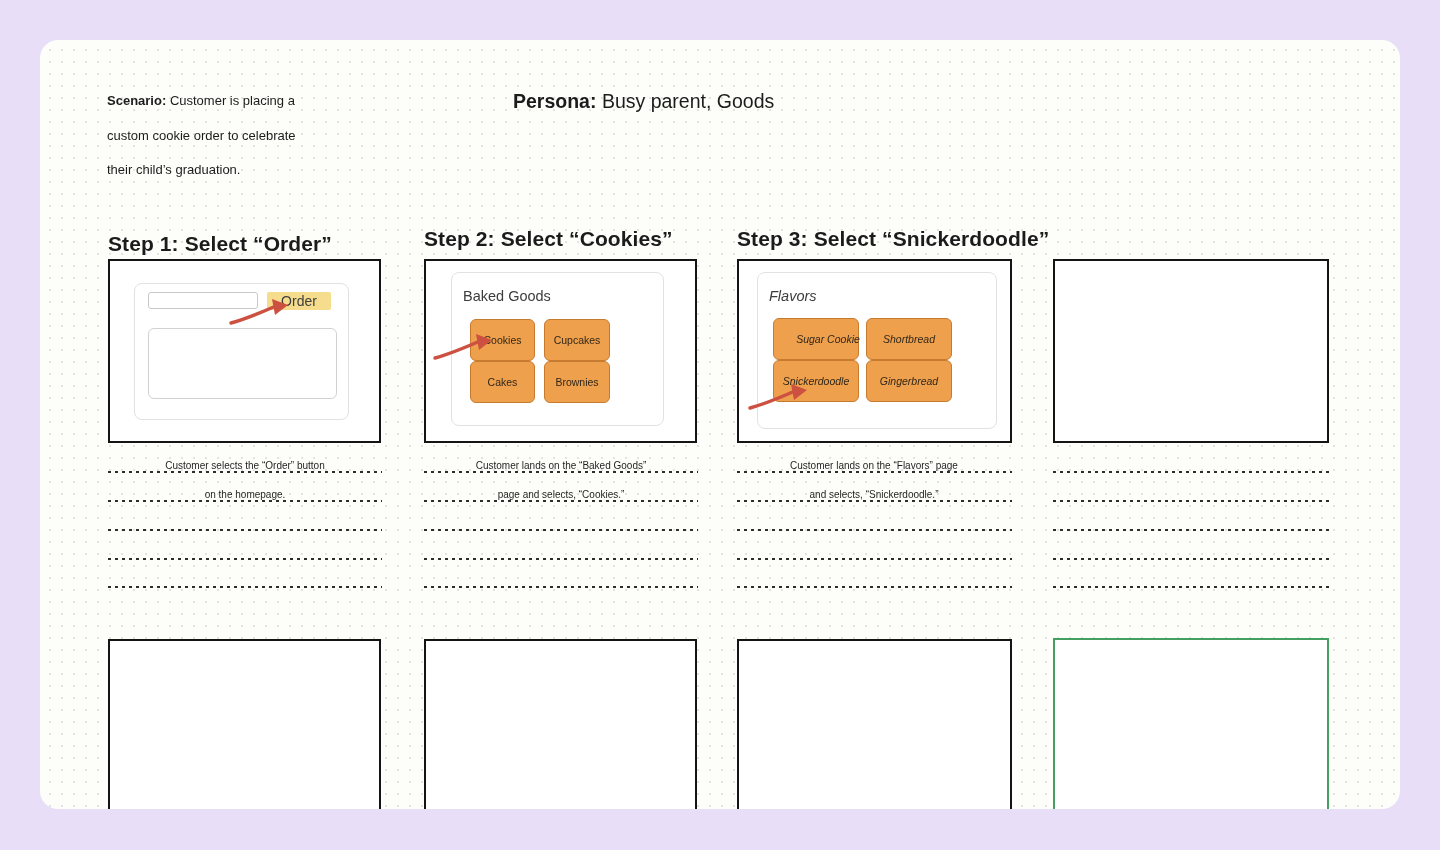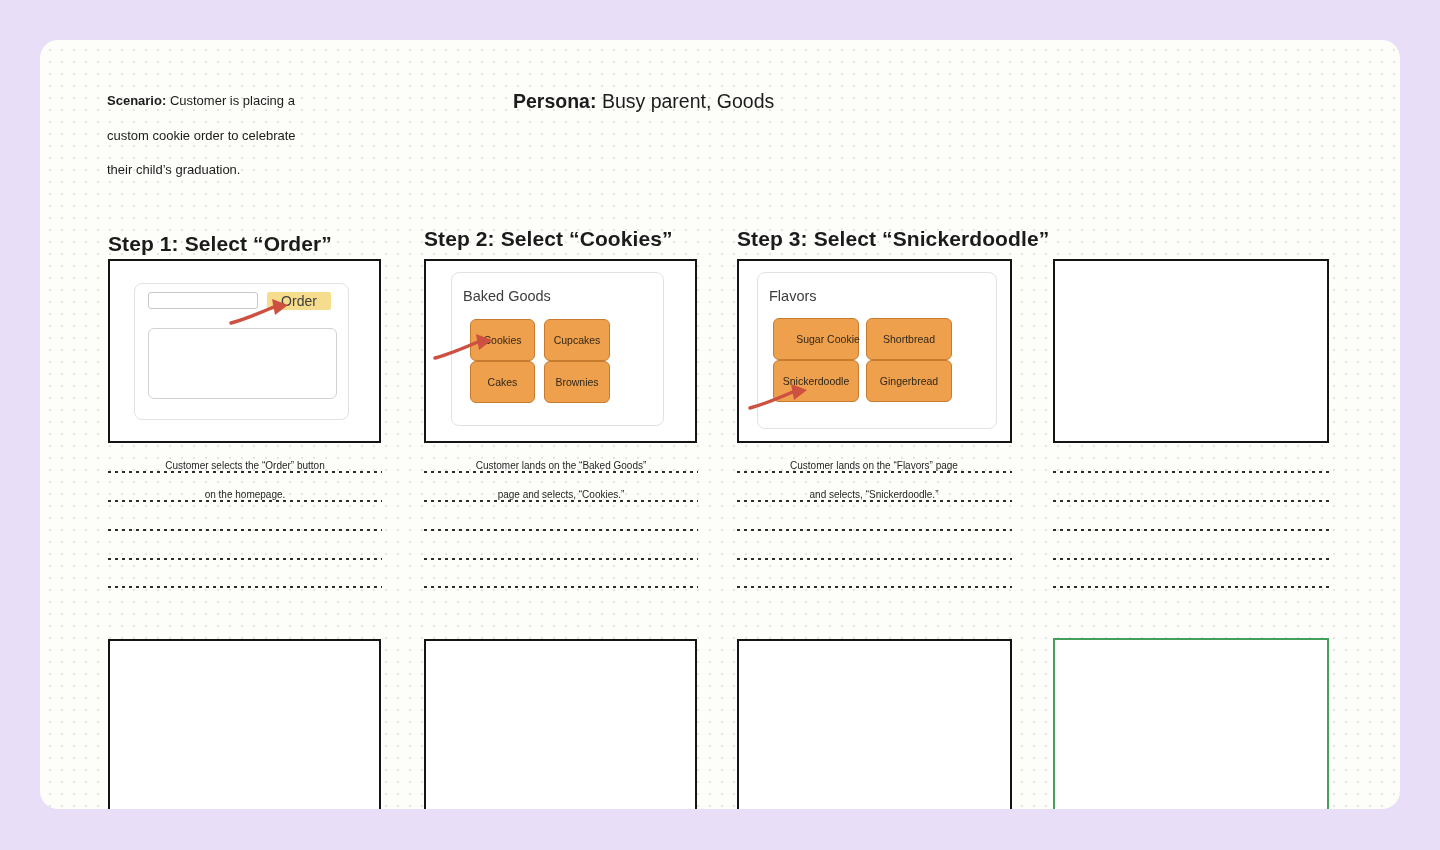--- a/index.html
+++ b/index.html
@@ -70,21 +70,21 @@
     <div class="abs frame" style="left:384px;top:219px;width:273px;height:184px;">
       <div class="panel" style="left:25px;top:11px;width:213px;height:154px;">
         <div class="panel-title" style="left:11px;top:15px;">Baked Goods</div>
         <div class="cat-btn" style="left:18px;top:46px;">Cookies</div>
         <div class="cat-btn" style="left:92px;top:46px;width:66px;">Cupcakes</div>
         <div class="cat-btn" style="left:18px;top:88px;">Cakes</div>
         <div class="cat-btn" style="left:92px;top:88px;width:66px;">Brownies</div>
       </div>
     </div>
 
-    <div class="abs frame" style="left:697px;top:219px;width:275px;height:184px;">
+    <div class="abs frame" style="left:697px;top:219px;width:275px;height:184px;font-style:italic;">
       <div class="panel" style="left:18px;top:11px;width:240px;height:157px;">
         <div class="panel-title" style="left:11px;top:15px;">Flavors</div>
         <div class="cat-btn wide" style="left:15px;top:45px;padding-left:24px;">Sugar Cookie</div>
         <div class="cat-btn wide" style="left:108px;top:45px;">Shortbread</div>
         <div class="cat-btn wide" style="left:15px;top:87px;">Snickerdoodle</div>
         <div class="cat-btn wide" style="left:108px;top:87px;">Gingerbread</div>
       </div>
     </div>
 
     <div class="abs frame" style="left:1013px;top:219px;width:276px;height:184px;"></div>

